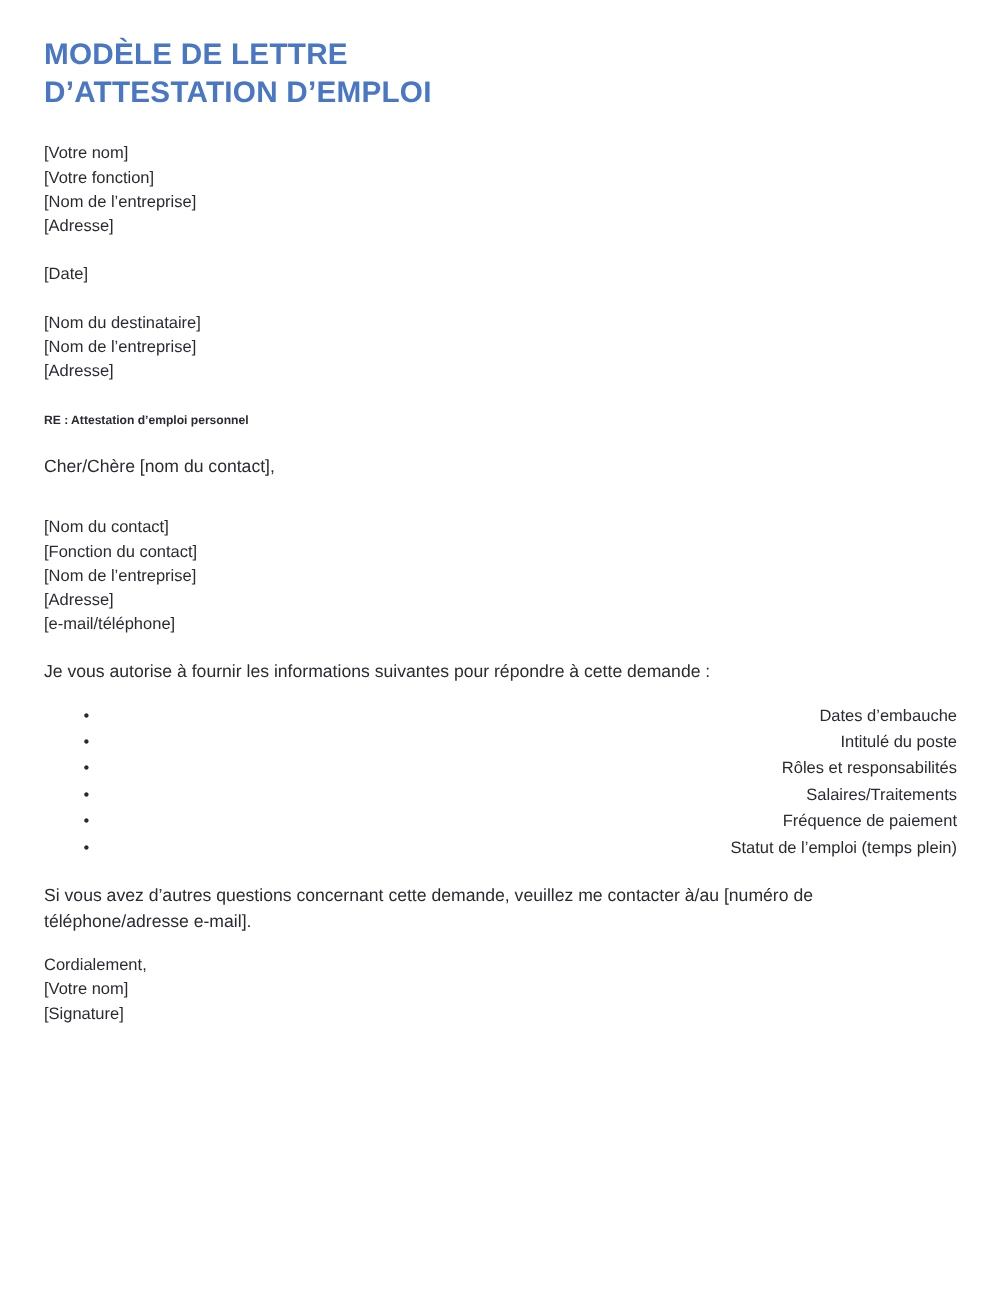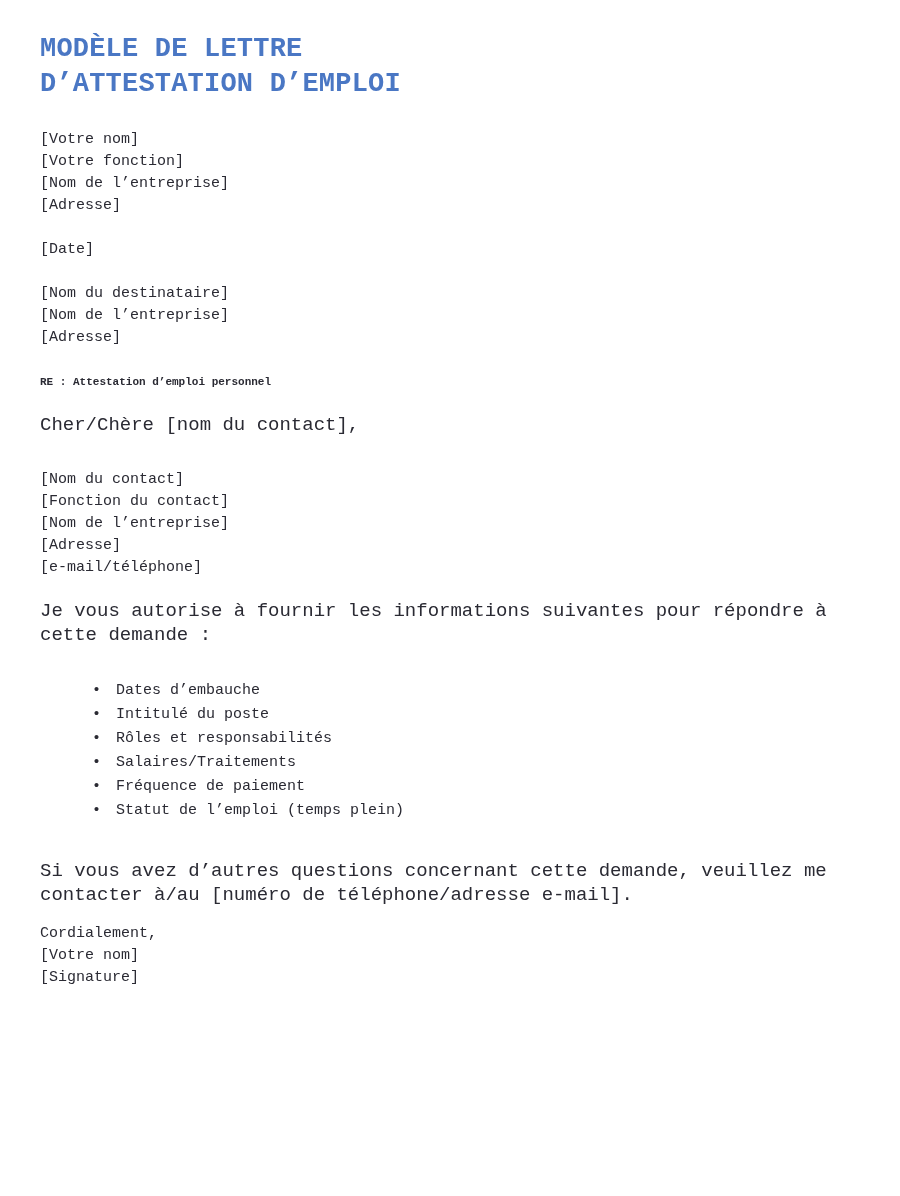--- a/index.html
+++ b/index.html
@@ -14,21 +14,20 @@
     font-family: "Liberation Sans", sans-serif;
     color: #2a2a33;
     overflow: hidden;
   }
   .page {
     box-sizing: border-box;
     width: 900px;
     height: 988px;
     padding: 32px 30px 12px 40px;
     background: #ffffff;
-    font-family: Liberation Mono, monospace;
   }
 
   
   .doc-title {
     margin: 0 0 0 0;
     font-size: 27px;
     line-height: 35px;
     font-weight: bold;
     letter-spacing: 0.2px;
     color: #4a77c4;
@@ -38,21 +37,21 @@
 
   
   .block {
     font-size: 15px;
     line-height: 22px;
     max-width: 832px;
   }
   .block .line { display: block; white-space: pre-wrap; }
 
   .para {
-    font-size: 19px;
+    font-size: 16px;
     line-height: 24px;
     max-width: 832px;
     margin: 0;
     text-align: left;
   }
 
   .subject {
     font-size: 11px;
     line-height: 22px;
     font-weight: bold;
@@ -60,23 +59,24 @@
   }
 
   
   .gap-title { height: 27px; }
   .gap-lg    { height: 22px; }
   .gap-md    { height: 20px; }
   .gap-sm    { height: 16px; }
 
   
   ul.bullets {
-    margin: 16px;
+    margin: 0;
     padding: 0 0 0 0;
     list-style: none;
+    text-align: right;
   }
   ul.bullets li {
     position: relative;
     font-size: 15px;
     line-height: 24px;
     padding-left: 60px;
   }
   ul.bullets li::before {
     content: "\2022";
     position: absolute;

